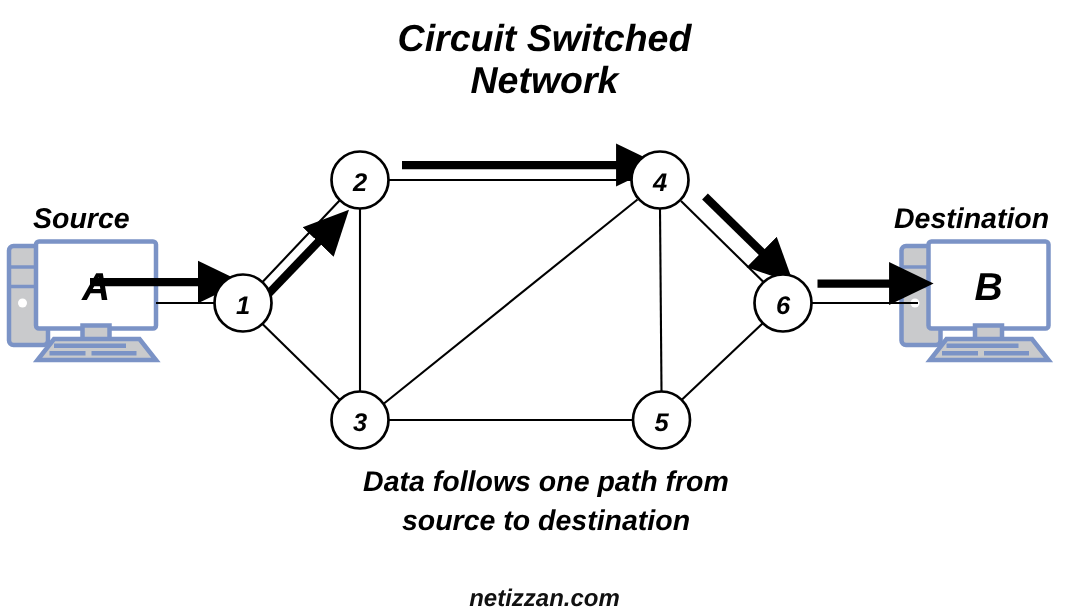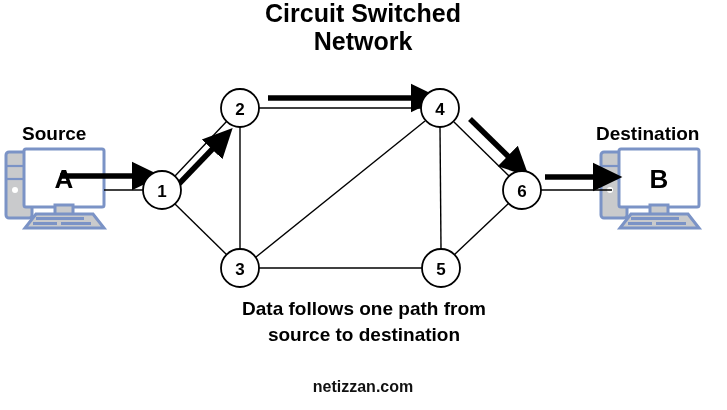--- a/index.html
+++ b/index.html
@@ -10,23 +10,24 @@
   body {
     width: 727px;
     height: 410px;
     position: relative;
     overflow: hidden;
     font-family: "Liberation Sans", sans-serif;
     color: #000000;
   }
   #diagram-root {
     position: absolute;
-    left: 0; top: 0;
+    left: 0; top: 12px;
     width: 727px;
     height: 356px;
+    font-style: italic;
   }
   svg.canvas {
     position: absolute;
     left: 0; top: 0;
     width: 727px;
     height: 410px;
   }
   .title-text {
     font-family: "Liberation Sans", sans-serif;
     font-weight: bold;

